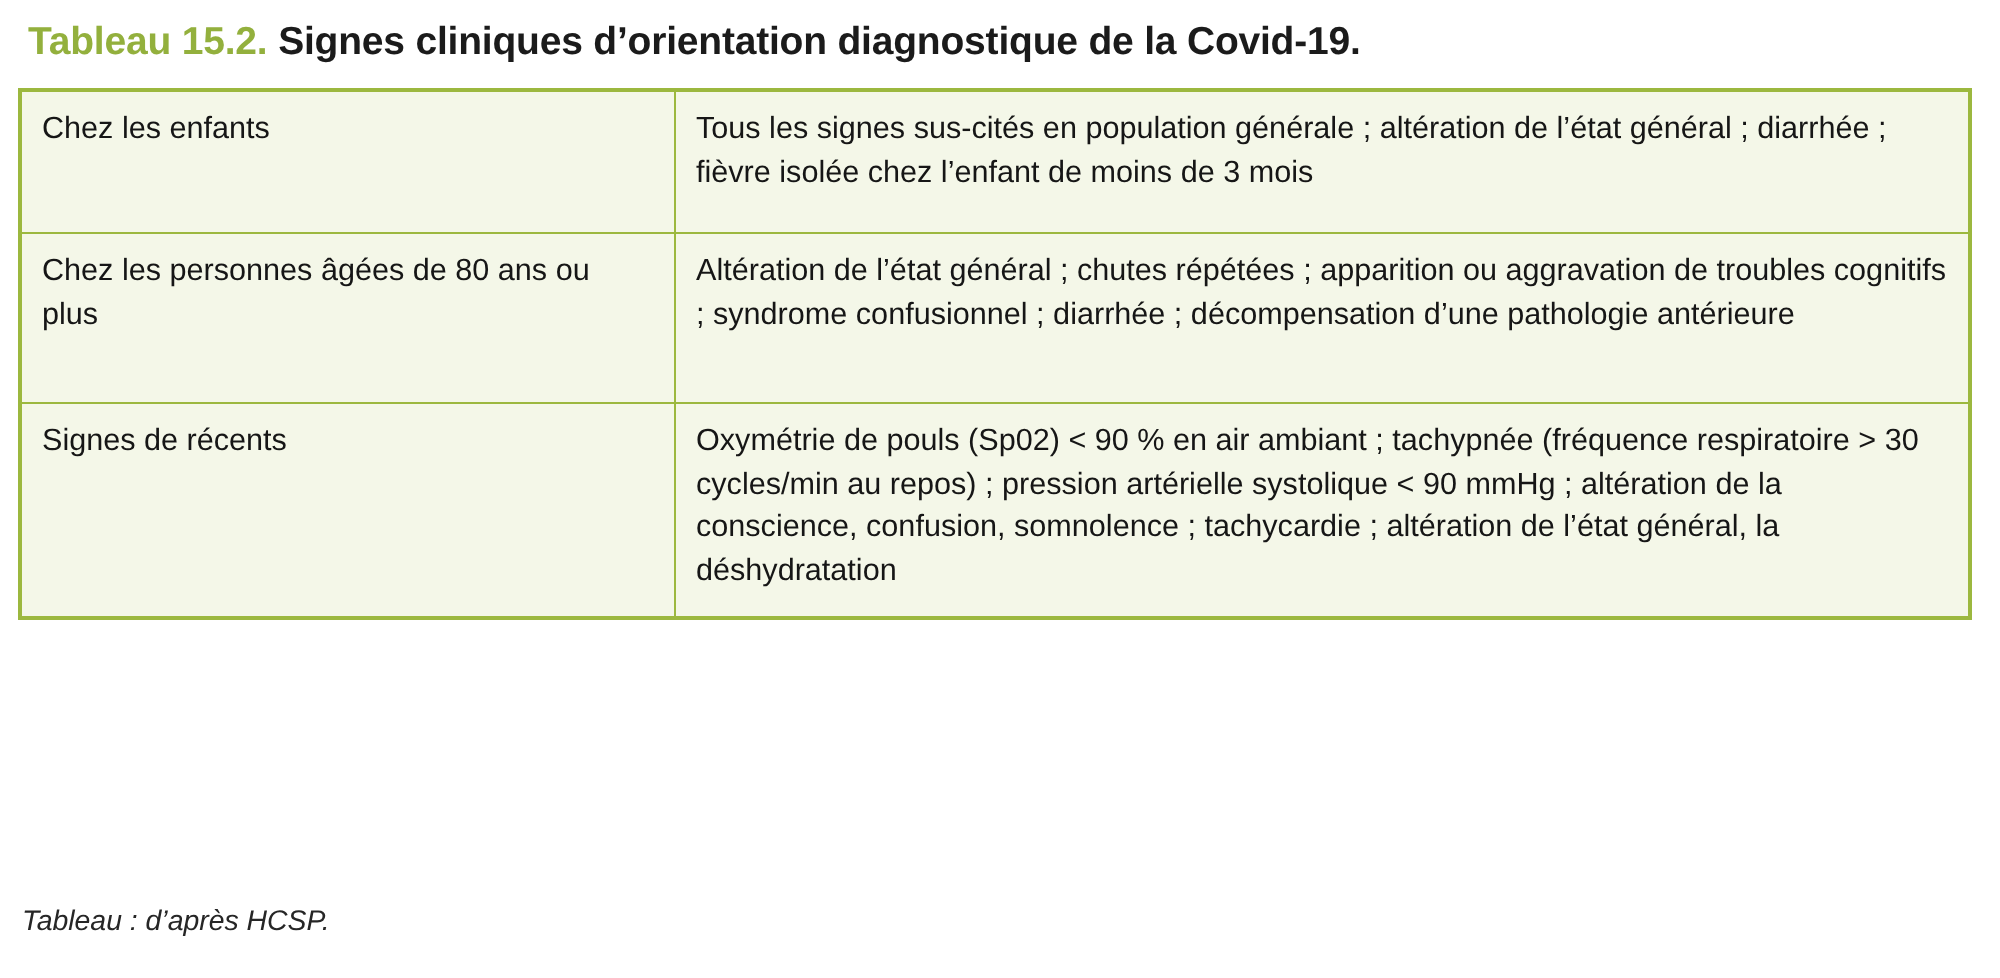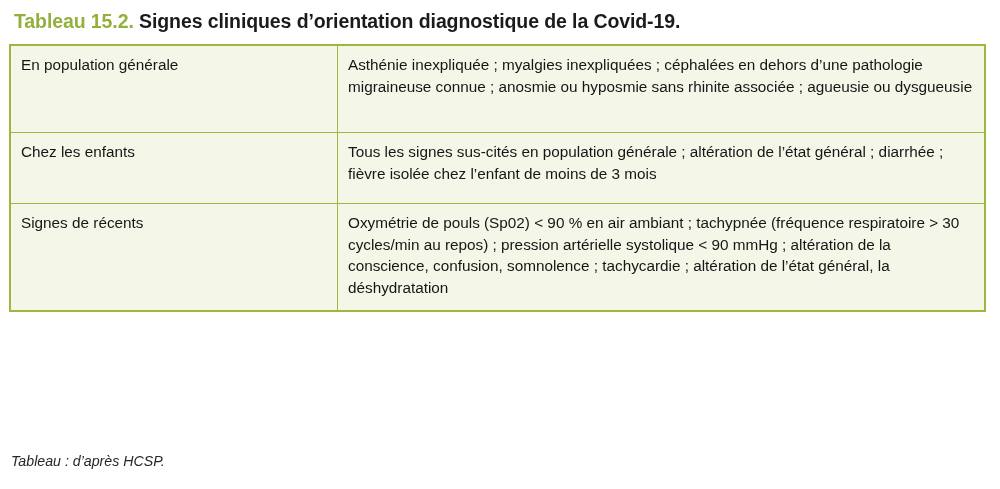--- a/index.html
+++ b/index.html
@@ -103,27 +103,27 @@
 <div class="page">
 
   <div class="table-caption">
     <span class="caption-label">Tableau 15.2.</span>
     <span class="caption-text">Signes cliniques d’orientation diagnostique de la Covid-19.</span>
   </div>
 
   <div class="table-wrap">
     <table class="data-table">
       <tbody>
-        <tr class="r1">
-          <td class="col-category">En population générale</td>
-          <td class="col-signs">Asthénie inexpliquée ; myalgies inexpliquées ; céphalées en dehors d’une pathologie migraineuse connue ; anosmie ou hyposmie sans rhinite associée ; agueusie ou dysgueusie</td>
-        </tr>
         <tr class="r2">
           <td class="col-category">Chez les enfants</td>
           <td class="col-signs">Tous les signes sus-cités en population générale ; altération de l’état général ; diarrhée ; fièvre isolée chez l’enfant de moins de 3 mois</td>
+        </tr>
+        <tr class="r4">
+          <td class="col-category">Chez les personnes âgées de 80 ans ou plus</td>
+          <td class="col-signs">Altération de l’état général ; chutes répétées ; apparition ou aggravation de troubles cognitifs ; syndrome confusionnel ; diarrhée ; décompensation d’une pathologie antérieure</td>
         </tr>
         <tr class="r5">
           <td class="col-category">Signes de récents</td>
           <td class="col-signs">Oxymétrie de pouls (Sp02) &lt; 90 % en air ambiant ; tachypnée (fréquence respiratoire &gt; 30 cycles/min au repos) ; pression artérielle systolique &lt; 90 mmHg ; altération de la conscience, confusion, somnolence ; tachycardie ; altération de l’état général, la déshydratation</td>
         </tr>
       </tbody>
     </table>
   </div>
 
   <div class="source-note">Tableau : d’après HCSP.</div>

